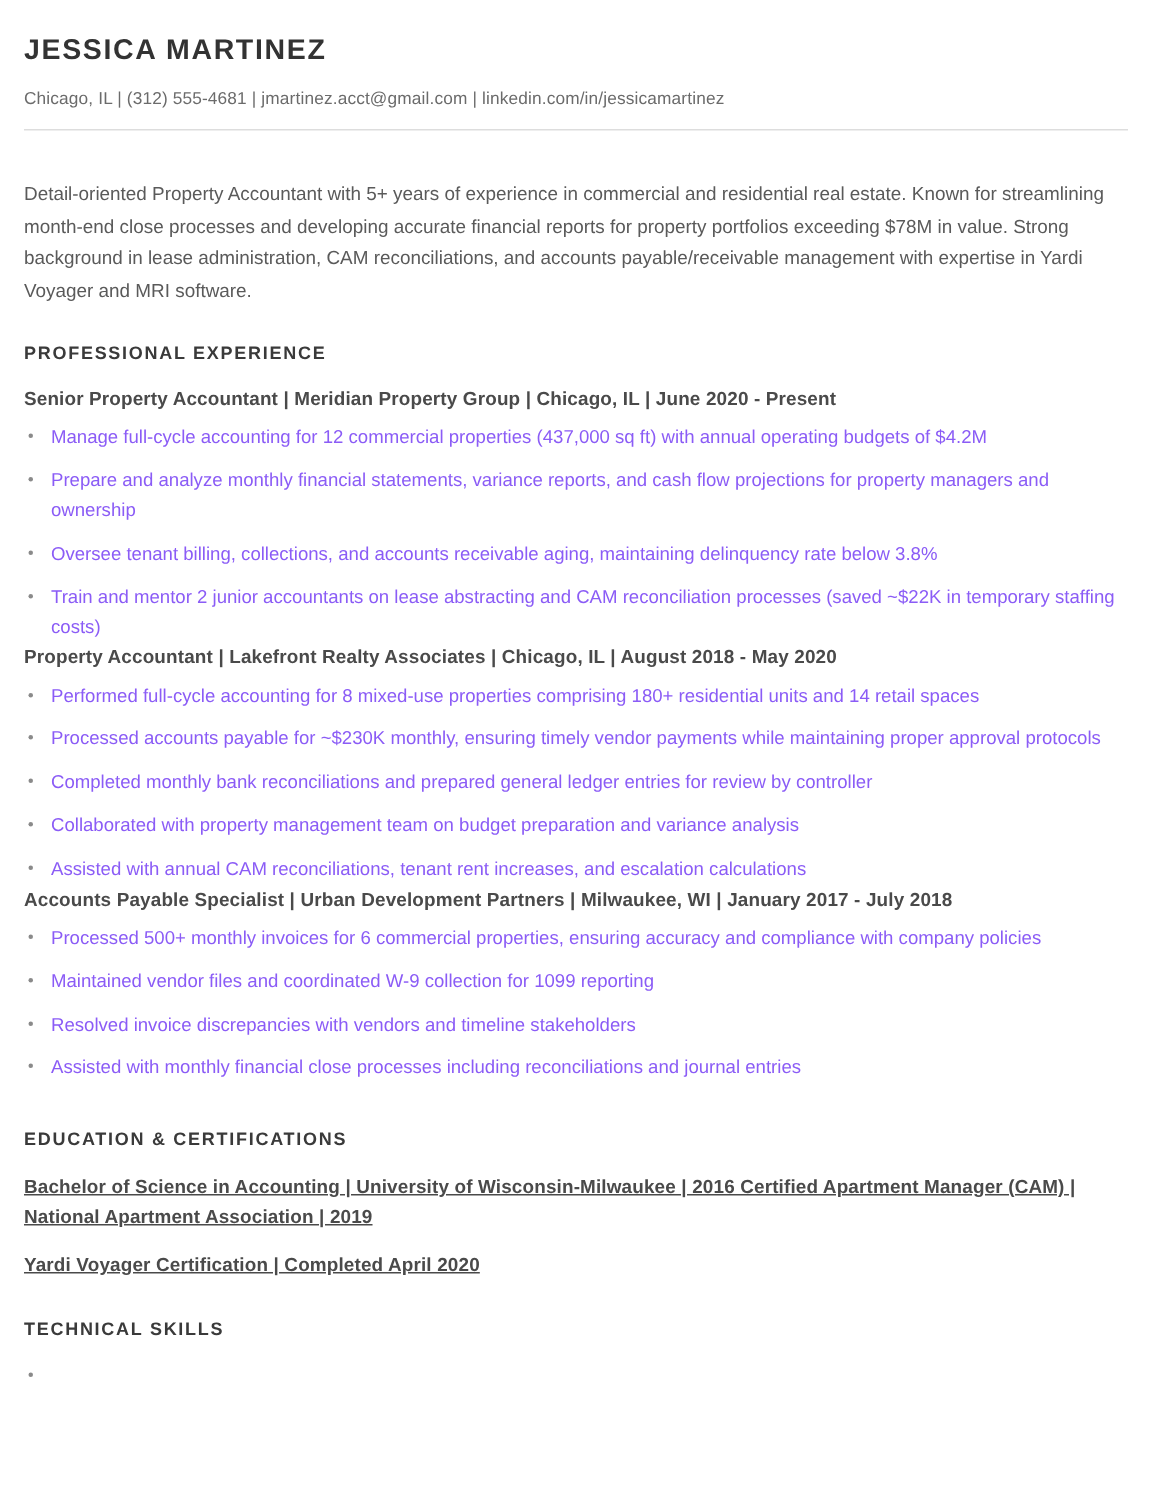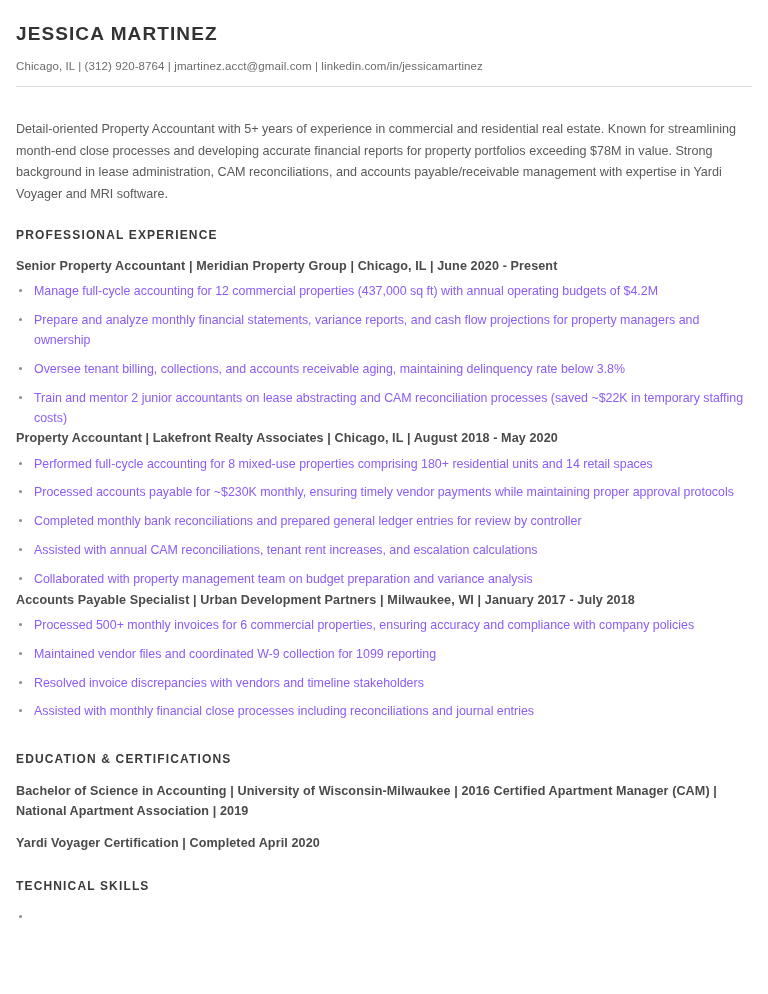--- a/index.html
+++ b/index.html
@@ -108,40 +108,41 @@
     background: #8a8a8a;
   }
 
   .edu-entry {
     font-size: 12.6px;
     font-weight: bold;
     color: #4a4a4a;
     line-height: 1.62;
     margin: 0 0 11px 0;
     letter-spacing: 0.1px;
+    text-decoration: underline;
   }
   .edu-entry:last-child {
     margin-bottom: 0;
   }
 
   .section-skills {
     margin-top: 26px;
   }
   .section-education {
     margin-top: 30px;
   }
 </style>
 </head>
 <body>
 
 <div class="page">
 
   <div>
     <h1 class="name">JESSICA MARTINEZ</h1>
-    <div class="contact-line">Chicago, IL | (312) 920-8764 | jmartinez.acct@gmail.com | linkedin.com/in/jessicamartinez</div>
+    <div class="contact-line">Chicago, IL | (312) 555-4681 | jmartinez.acct@gmail.com | linkedin.com/in/jessicamartinez</div>
     <div class="divider"></div>
   </div>
 
   <p class="summary">Detail-oriented Property Accountant with 5+ years of experience in commercial and residential real estate. Known for streamlining month-end close processes and developing accurate financial reports for property portfolios exceeding $78M in value. Strong background in lease administration, CAM reconciliations, and accounts payable/receivable management with expertise in Yardi Voyager and MRI software.</p>
 
   <div class="section section-experience">
     <h2 class="section-heading">PROFESSIONAL EXPERIENCE</h2>
 
     <div class="job-block">
       <div class="job-title">Senior Property Accountant | Meridian Property Group | Chicago, IL | June 2020 - Present</div>
@@ -152,22 +153,22 @@
         <li><span class="bullet-dot"></span><span>Train and mentor 2 junior accountants on lease abstracting and CAM reconciliation processes (saved ~$22K in temporary staffing costs)</span></li>
       </ul>
     </div>
 
     <div class="job-block">
       <div class="job-title">Property Accountant | Lakefront Realty Associates | Chicago, IL | August 2018 - May 2020</div>
       <ul class="bullets">
         <li><span class="bullet-dot"></span><span>Performed full-cycle accounting for 8 mixed-use properties comprising 180+ residential units and 14 retail spaces</span></li>
         <li><span class="bullet-dot"></span><span>Processed accounts payable for ~$230K monthly, ensuring timely vendor payments while maintaining proper approval protocols</span></li>
         <li><span class="bullet-dot"></span><span>Completed monthly bank reconciliations and prepared general ledger entries for review by controller</span></li>
+        <li><span class="bullet-dot"></span><span>Collaborated with property management team on budget preparation and variance analysis</span></li>
         <li><span class="bullet-dot"></span><span>Assisted with annual CAM reconciliations, tenant rent increases, and escalation calculations</span></li>
-        <li><span class="bullet-dot"></span><span>Collaborated with property management team on budget preparation and variance analysis</span></li>
       </ul>
     </div>
 
     <div class="job-block">
       <div class="job-title">Accounts Payable Specialist | Urban Development Partners | Milwaukee, WI | January 2017 - July 2018</div>
       <ul class="bullets">
         <li><span class="bullet-dot"></span><span>Processed 500+ monthly invoices for 6 commercial properties, ensuring accuracy and compliance with company policies</span></li>
         <li><span class="bullet-dot"></span><span>Maintained vendor files and coordinated W-9 collection for 1099 reporting</span></li>
         <li><span class="bullet-dot"></span><span>Resolved invoice discrepancies with vendors and timeline stakeholders</span></li>
         <li><span class="bullet-dot"></span><span>Assisted with monthly financial close processes including reconciliations and journal entries</span></li>

